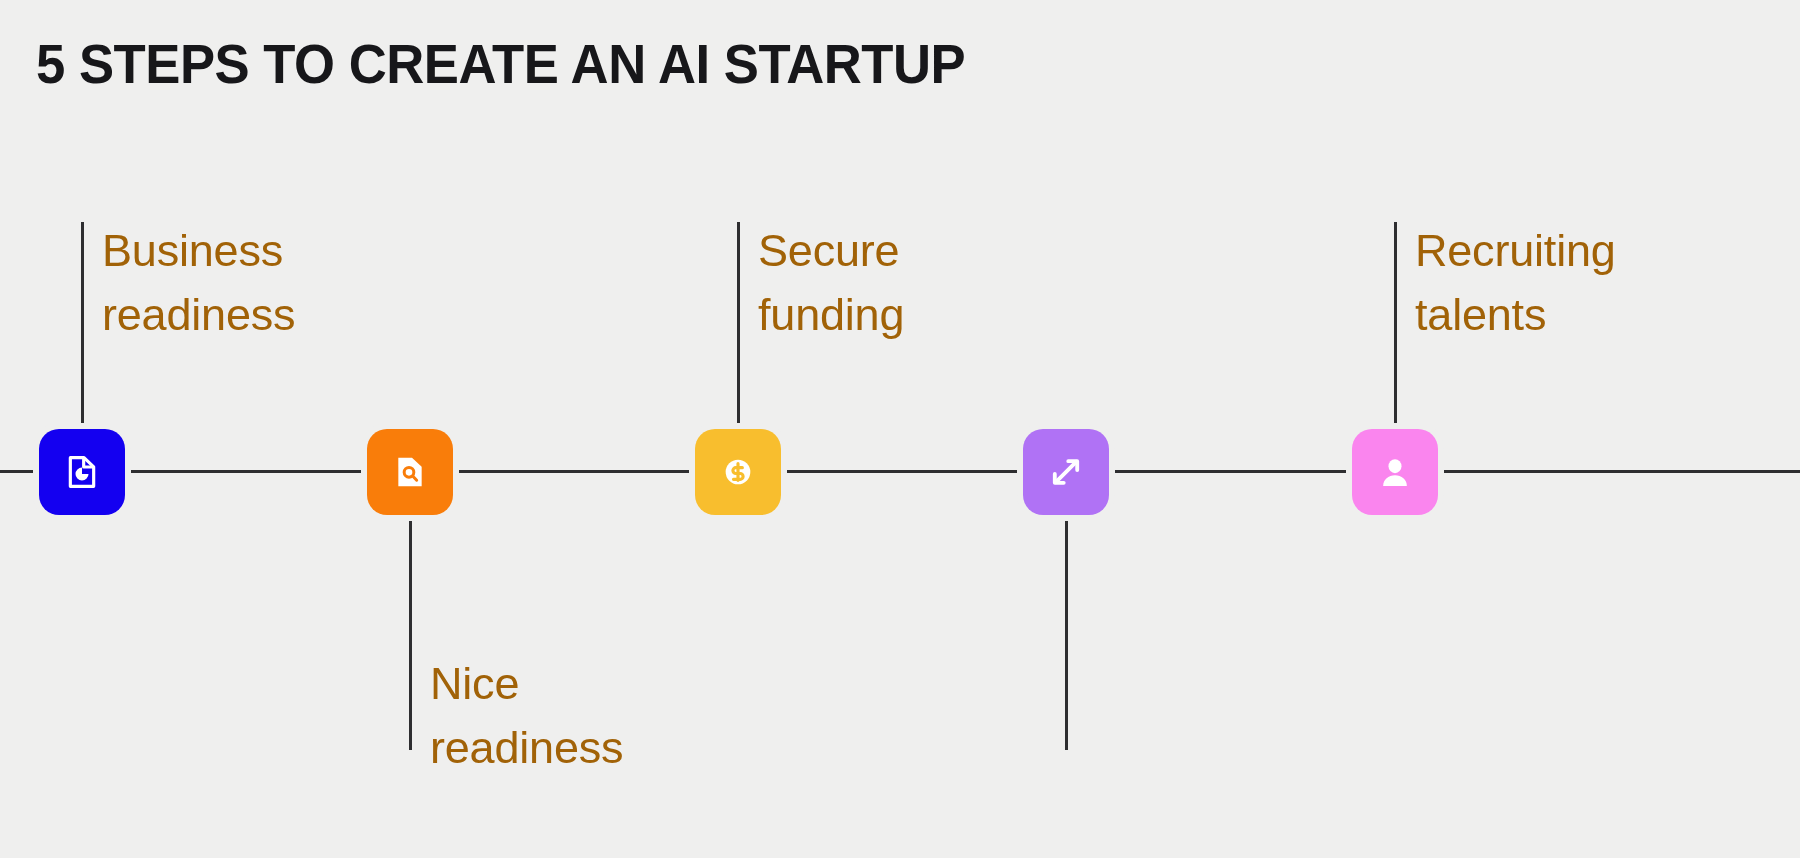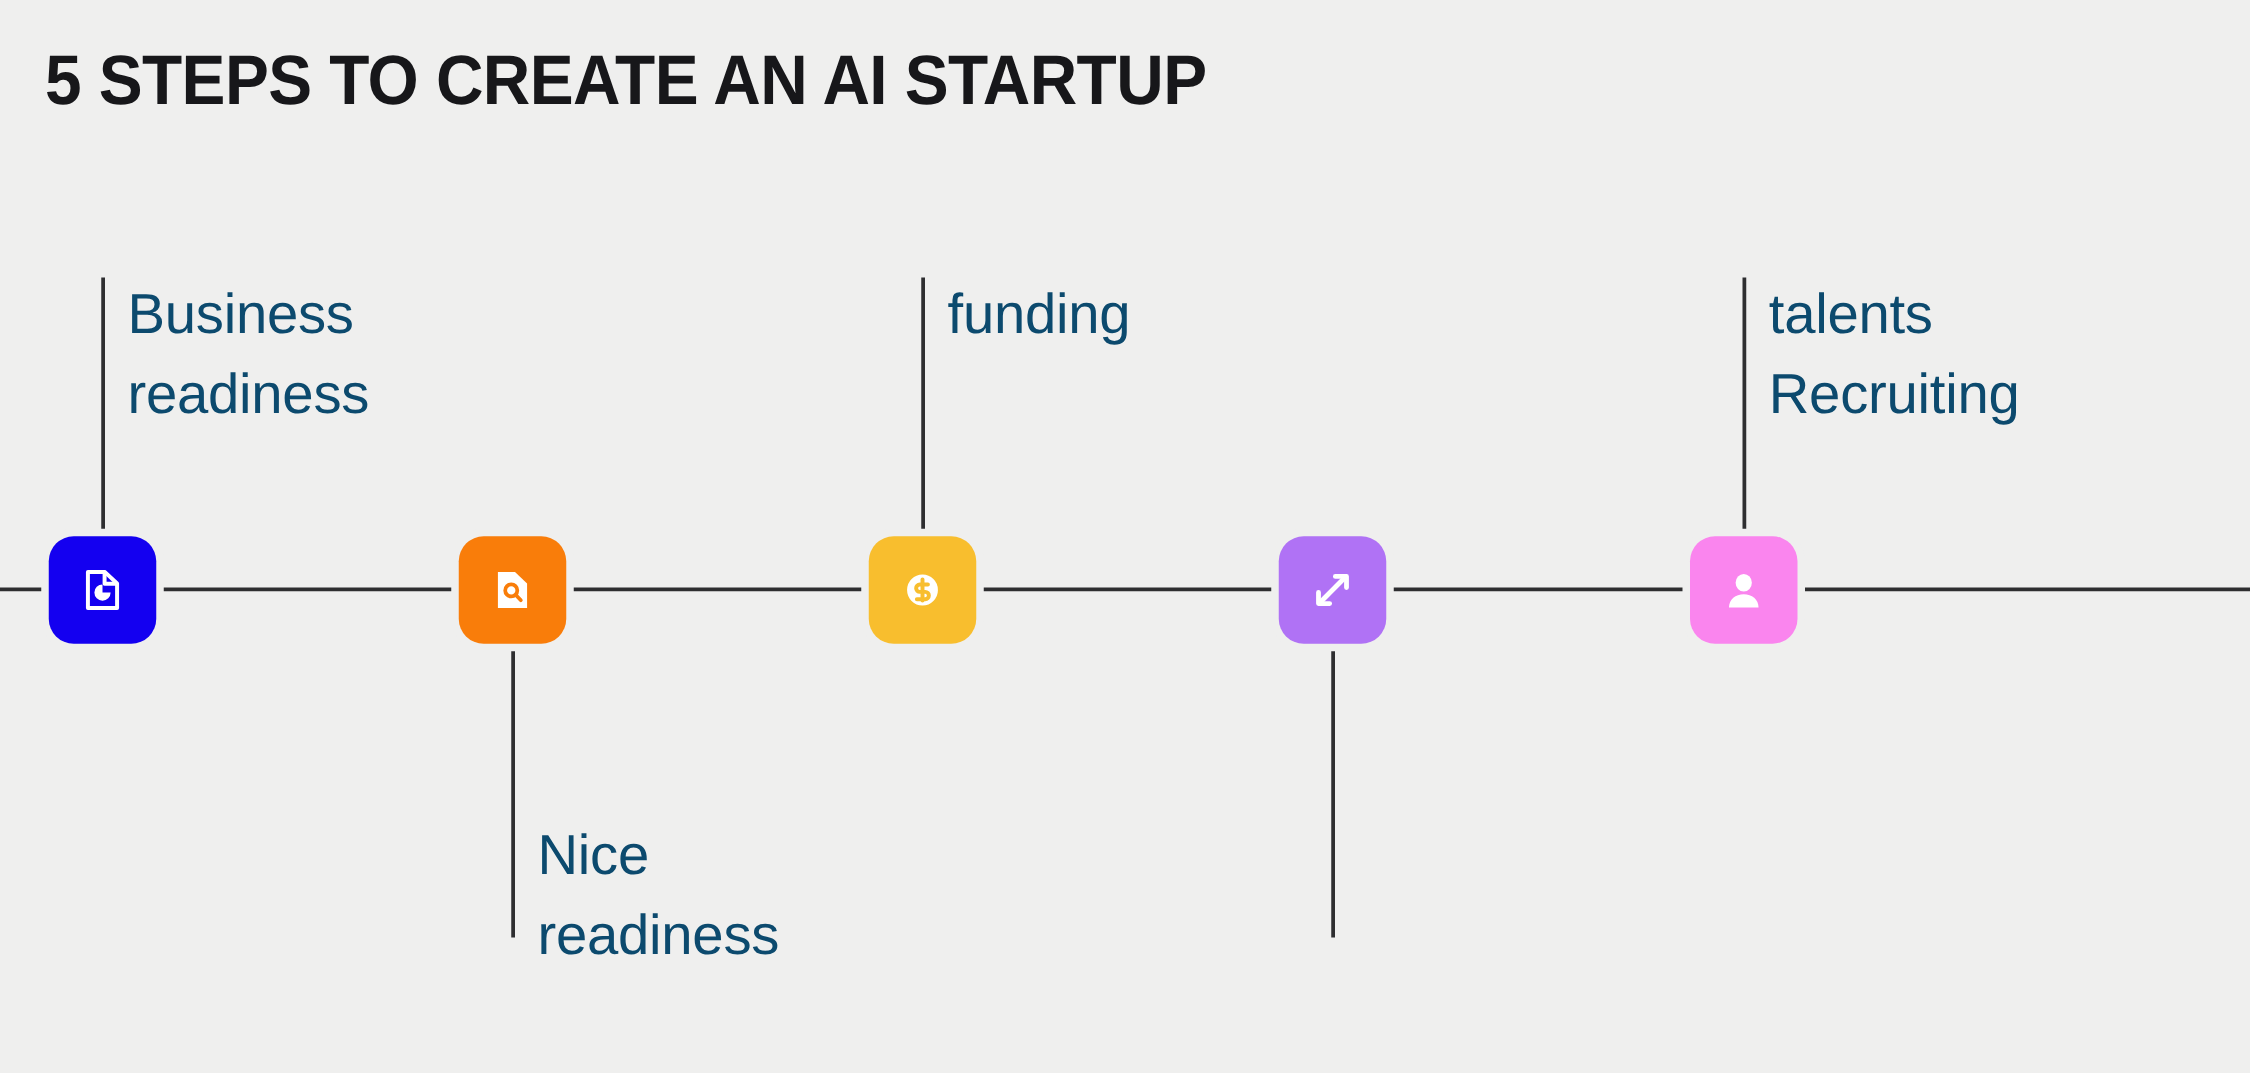--- a/index.html
+++ b/index.html
@@ -94,21 +94,21 @@
   }
 
   
   .label {
     position: absolute;
     left: 20px;
     font-family: "Liberation Sans", sans-serif;
     font-weight: 400;
     font-size: 45px;
     line-height: 64px;
-    color: #0c4a6e;
+    color: #a16207;
     white-space: nowrap;
     letter-spacing: -0.2px;
     -webkit-font-smoothing: antialiased;
   }
   .step.up .label {
     top: 219px;
   }
   .step.down .label {
     top: 613px;
     margin-top: 39px;
@@ -165,20 +165,21 @@
     <div class="tile" style="background: rgb(248, 190, 46);">
       <span>
         <svg width="40" height="40" viewBox="0 0 24 24" fill="none">
           <circle cx="12" cy="12" r="7.4" fill="#ffffff"></circle>
           <path d="M12 7v10" stroke="#f8be2e" stroke-width="1.9" stroke-linecap="round"></path>
           <path d="M14.6 9.4h-3.9a1.75 1.75 0 0 0 0 3.5h2.6a1.75 1.75 0 0 1 0 3.5H9.3" stroke="#f8be2e" stroke-width="1.9" stroke-linecap="round" stroke-linejoin="round"></path>
         </svg>
       </span>
     </div>
     <div class="label">
+      <span class="line">Secure</span>
       <span class="line">funding</span>
     </div>
   </div>
 
   <div class="step down" style="left:1066px;">
     <div class="stem" style="background: rgb(46, 46, 48);"></div>
     <div class="tile" style="background: rgb(176, 114, 245);">
       <span>
         <svg width="42" height="42" viewBox="0 0 24 24" fill="none">
           <path d="M6.2 17.8L17.8 6.2" stroke="#ffffff" stroke-width="2.2" stroke-linecap="round"></path>
@@ -195,18 +196,18 @@
     <div class="stem" style="background: rgb(46, 46, 48);"></div>
     <div class="tile" style="background: rgb(250, 133, 238);">
       <span>
         <svg width="40" height="40" viewBox="0 0 24 24" fill="none">
           <ellipse cx="12" cy="8.5" rx="3.9" ry="4.2" fill="#ffffff"></ellipse>
           <path d="M4.9 20.4c0-3.9 3.2-6.4 7.1-6.4s7.1 2.5 7.1 6.4H4.9Z" fill="#ffffff"></path>
         </svg>
       </span>
     </div>
     <div class="label">
+      <span class="line">Recruiting</span>
       <span class="line">talents</span>
-      <span class="line">Recruiting</span>
     </div>
   </div>
 
 </div>
 
 </body></html>

